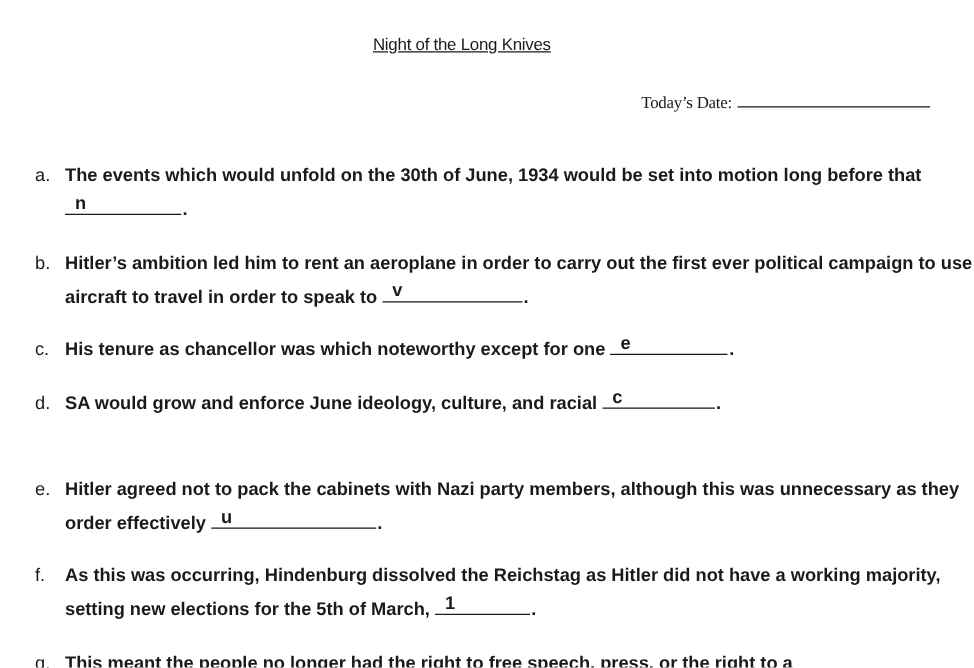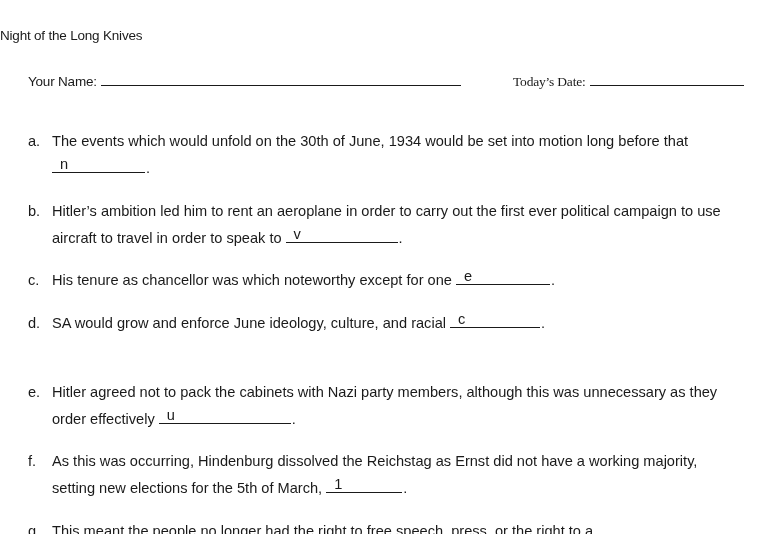--- a/index.html
+++ b/index.html
@@ -19,23 +19,24 @@
       position: absolute;
       left: 0; top: 0;
       width: 779px;
       height: 534px;
     }
     .title {
       position: absolute;
       top: 28px;
       left: 0;
       width: 739px;
-      text-align: left;
+      text-align: center;
       font-size: 13.5px;
       letter-spacing: -0.2px;
+      text-decoration: underline;
     }
     .field-row {
       position: absolute;
       top: 71px;
       font-size: 13.5px;
       letter-spacing: -0.2px;
       display: flex;
       align-items: baseline;
     }
     .field-row.name { left: 28px; }
@@ -63,20 +64,21 @@
     }
     .q-text {
       position: absolute;
       left: 52px;
       top: 0;
       width: 700px;
     }
     .q-line {
       display: block;
       white-space: nowrap;
+      font-weight: bold;
     }
     .blank {
       display: inline-block;
       border-bottom: 1px solid #1a1a1a;
       line-height: 14px;
       height: 16px;
       vertical-align: baseline;
       position: relative;
     }
     .blank .hint {
@@ -87,24 +89,20 @@
     }
     .period { margin-left: 1px; }
   </style>
 </head>
 <body>
 
 <div class="page">
 
   <div class="title">Night of the Long Knives</div>
 
-  <div class="field-row name">
-    <span>Your Name:</span>
-    <span class="field-line"></span>
-  </div>
 
   <div class="field-row date">
     <span>Today’s Date:</span>
     <span class="field-line"></span>
   </div>
 
   <div class="question" style="top:128px;">
     <span class="q-letter">a.</span>
     <div class="q-text">
       <span class="q-line">The events which would unfold on the 30th of June, 1934 would be set into motion long before that</span>
@@ -138,21 +136,21 @@
     <span class="q-letter">e.</span>
     <div class="q-text">
       <span class="q-line">Hitler agreed not to pack the cabinets with Nazi party members, although this was unnecessary as they</span>
       <span class="q-line"><span>order effectively </span><span class="blank" style="width:132px;"><span class="hint">u</span></span><span class="period">.</span></span>
     </div>
   </div>
 
   <div class="question" style="top:448px;">
     <span class="q-letter">f.</span>
     <div class="q-text">
-      <span class="q-line">As this was occurring, Hindenburg dissolved the Reichstag as Ernst did not have a working majority,</span>
+      <span class="q-line">As this was occurring, Hindenburg dissolved the Reichstag as Hitler did not have a working majority,</span>
       <span class="q-line"><span>setting new elections for the 5th of March, </span><span class="blank" style="width:76px;"><span class="hint">1</span></span><span class="period">.</span></span>
     </div>
   </div>
 
   <div class="question" style="top:518px;">
     <span class="q-letter">g.</span>
     <div class="q-text">
       <span class="q-line">This meant the people no longer had the right to free speech, press, or the right to  a</span>
     </div>
   </div>

